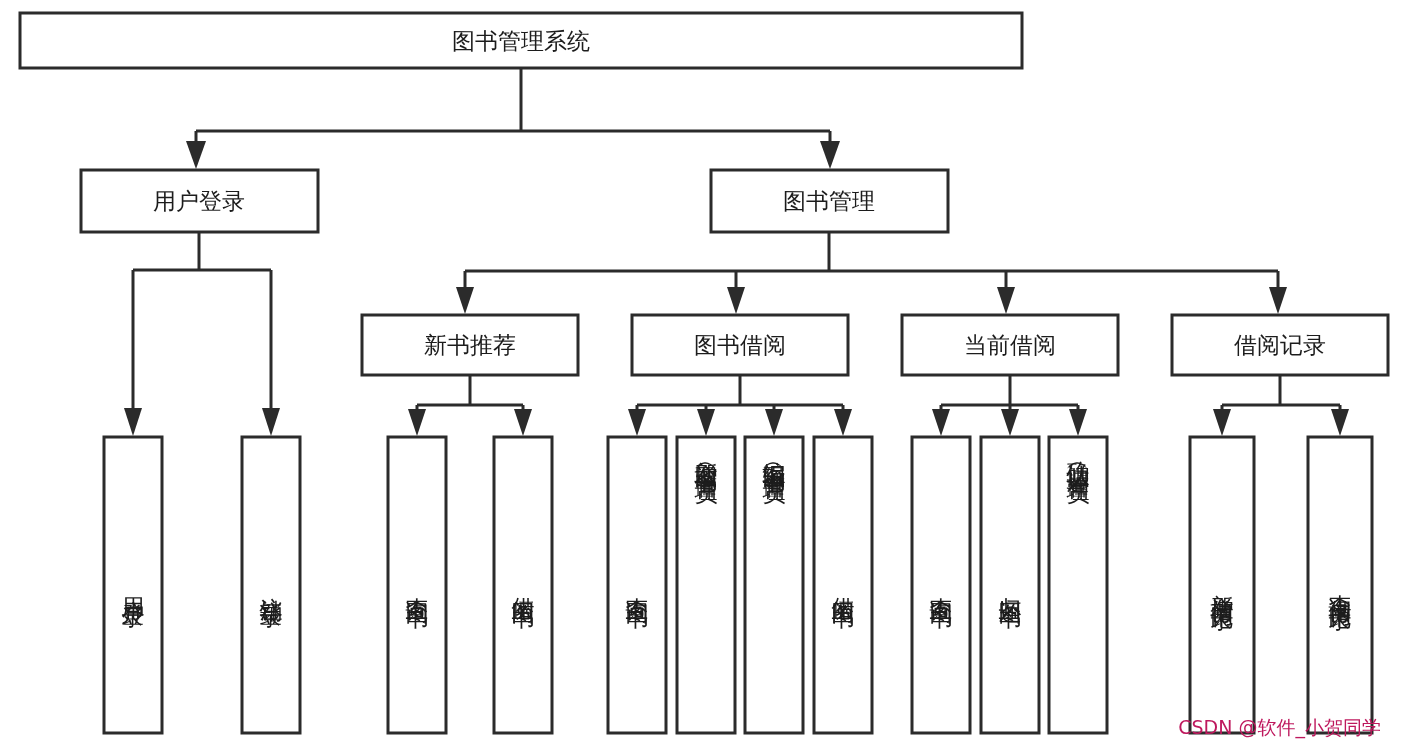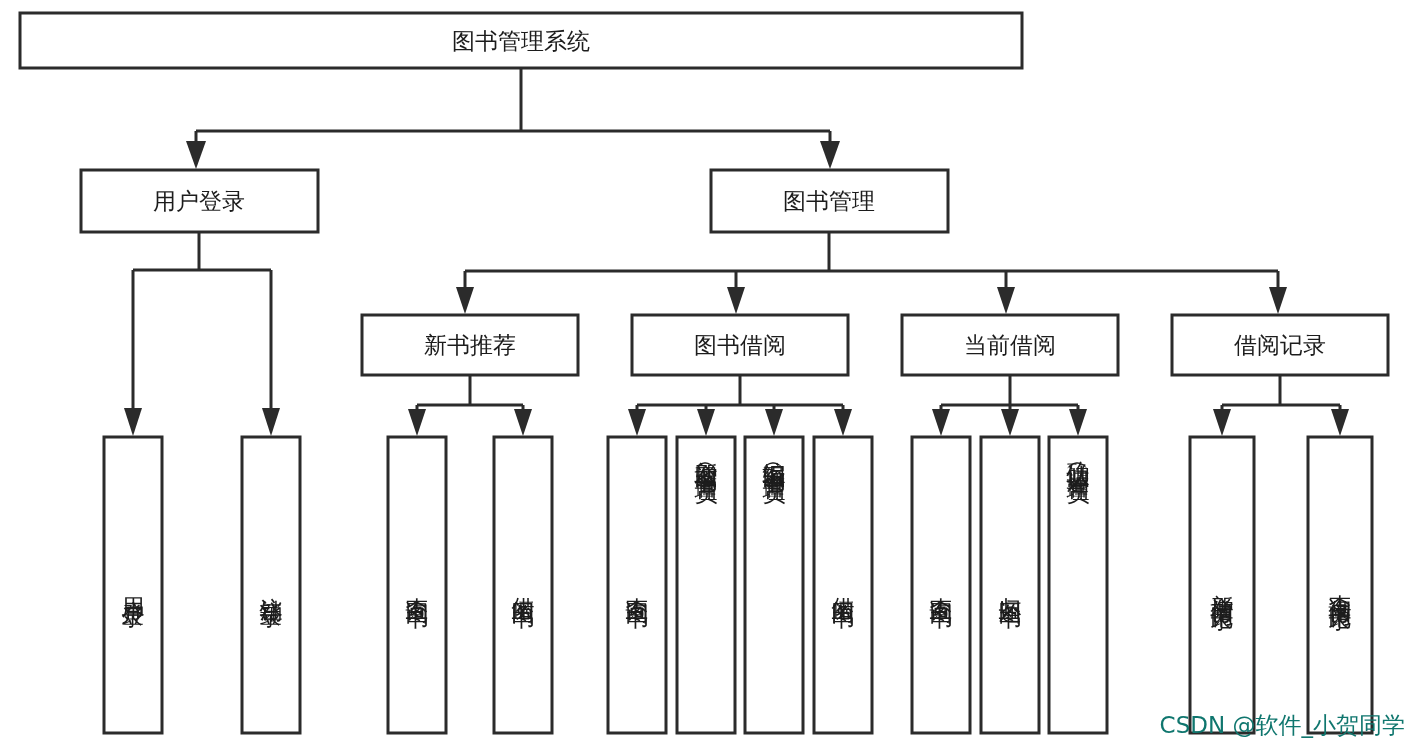--- a/index.html
+++ b/index.html
@@ -60,25 +60,25 @@
     text-orientation: upright;
     font-family: "DejaVu Sans", "Liberation Sans", sans-serif;
     font-size: 23px;
     line-height: 1.0;
     color: #1c1c1c;
     letter-spacing: 3px;
     white-space: nowrap;
   }
   .watermark {
     position: absolute;
-    right: 0;
+    right: 24px;
     bottom: 6px;
     font-family: "DejaVu Sans", "Liberation Sans", sans-serif;
-    font-size: 23px;
-    color: #0f766e;
+    font-size: 19px;
+    color: #be185d;
     white-space: nowrap;
   }
 </style>
 </head>
 <body>
 
 <div id="diagram-root">
 
   <svg class="diagram-svg" viewBox="0 0 1405 747">
     <defs></defs>

